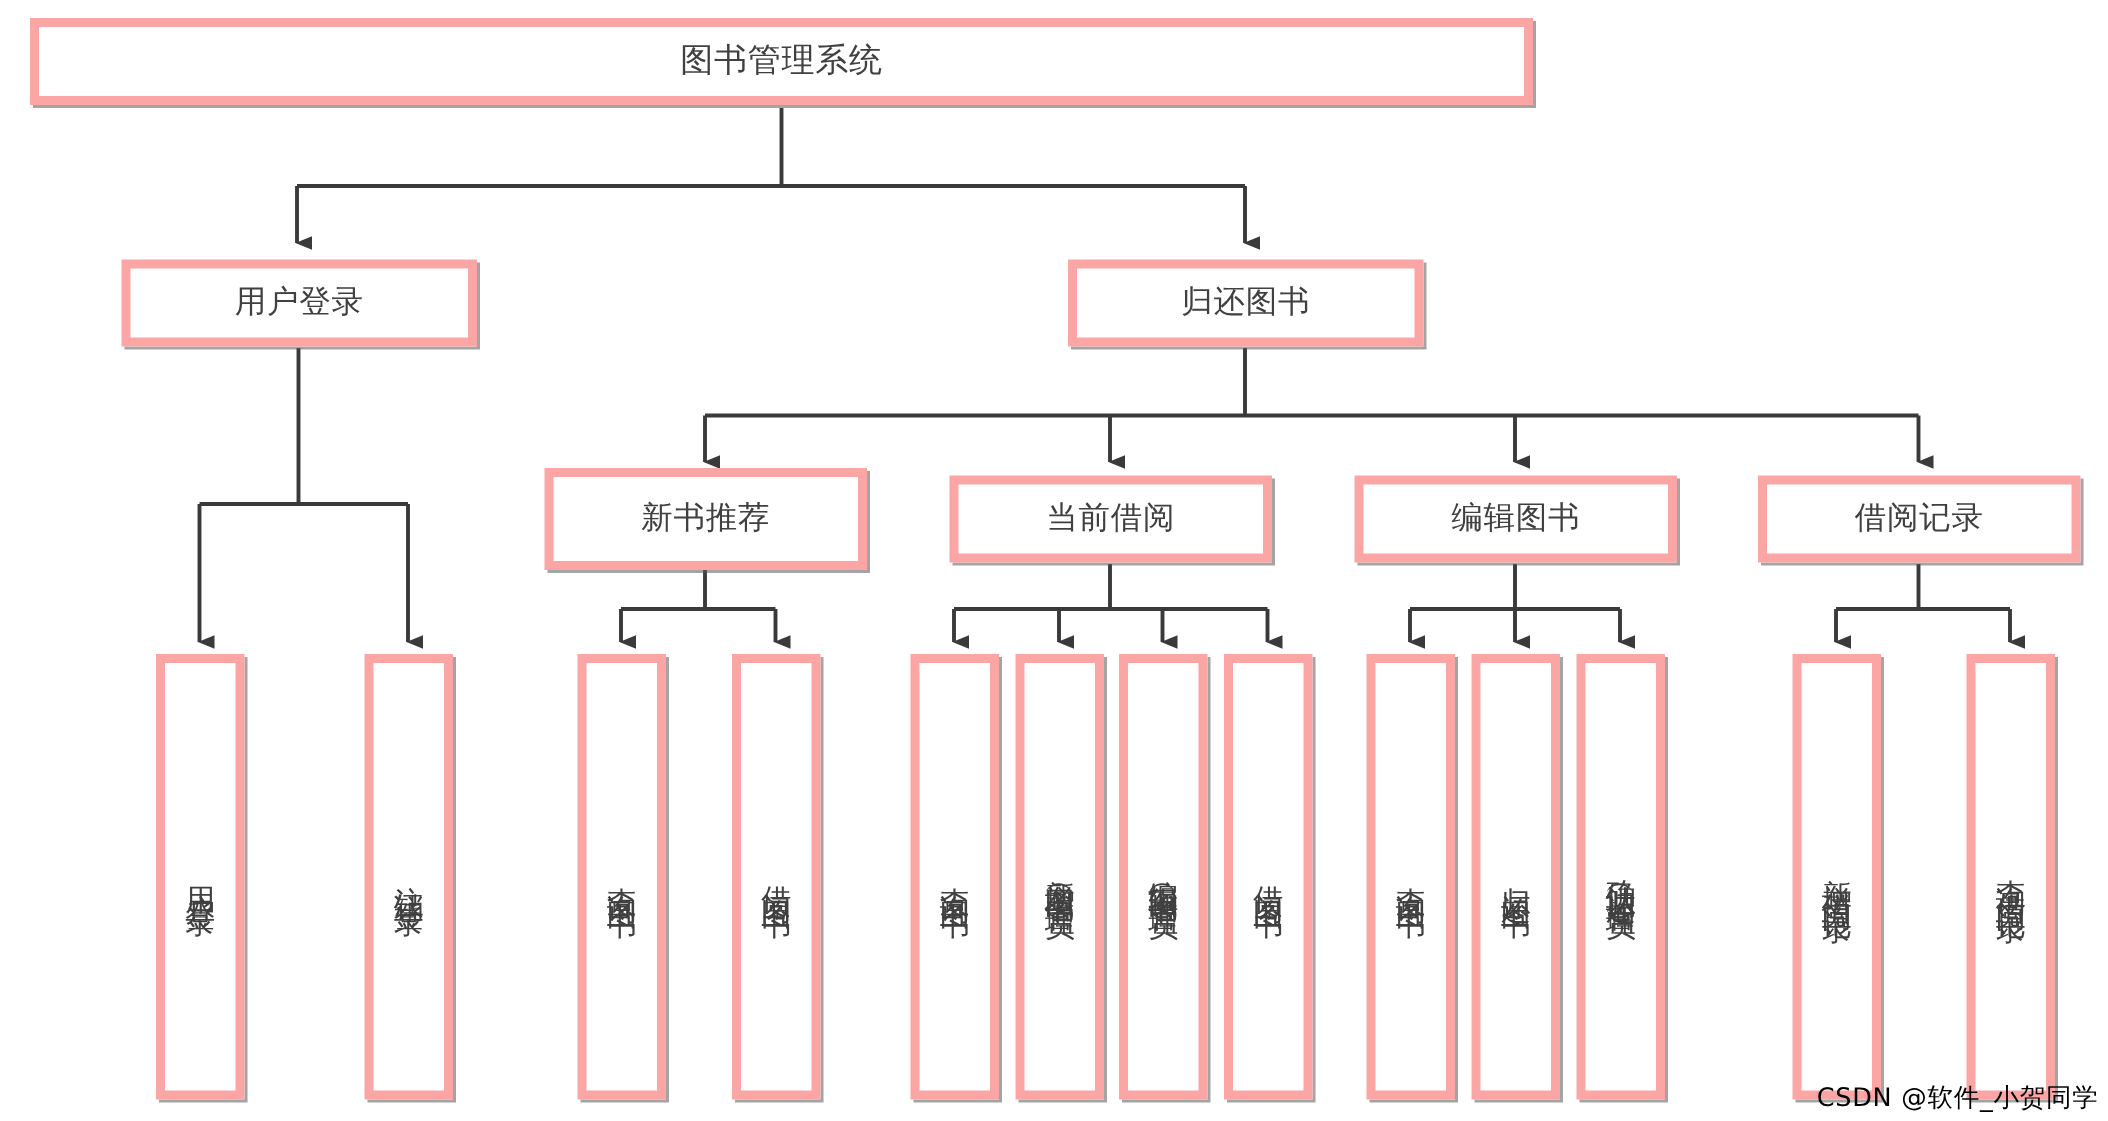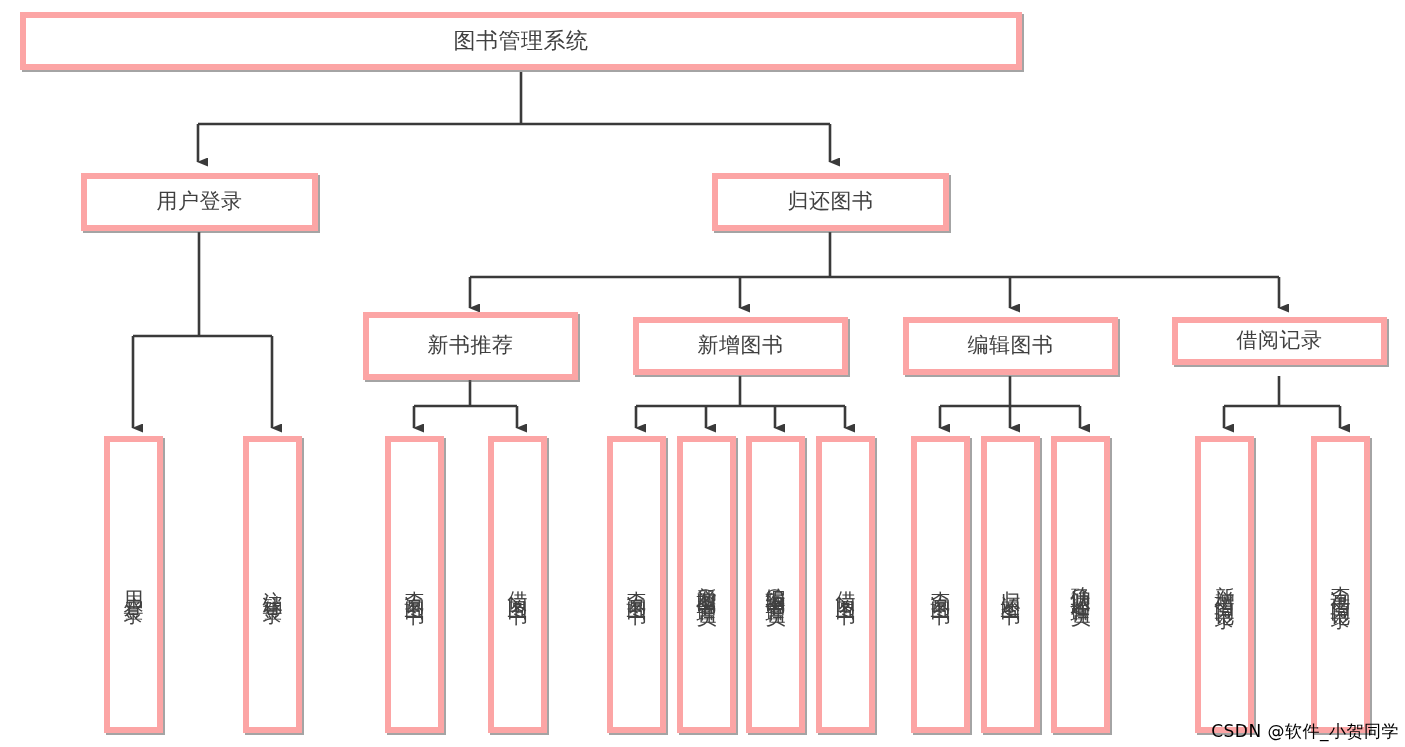--- a/index.html
+++ b/index.html
@@ -139,26 +139,26 @@
     <span class="node-label">用户登录</span>
   </div>
   <div class="node horiz" style="left:712px; top:173px; width:237px; height:58px;">
     <span class="node-label">归还图书</span>
   </div>
 
   <div class="node horiz" style="left:363px; top:312px; width:215px; height:68px;">
     <span class="node-label">新书推荐</span>
   </div>
   <div class="node horiz" style="left:633px; top:317px; width:215px; height:58px;">
-    <span class="node-label">新增图书</span>
+    <span class="node-label">当前借阅</span>
   </div>
   <div class="node horiz" style="left:903px; top:317px; width:215px; height:58px;">
     <span class="node-label">编辑图书</span>
   </div>
-  <div class="node horiz" style="left:1172px; top:317px; width:215px; height:48px;">
+  <div class="node horiz" style="left:1172px; top:317px; width:215px; height:58px;">
     <span class="node-label">借阅记录</span>
   </div>
 
   <div class="node vert" style="left:104px; top:436px; width:59px; height:297px;">
     <span class="node-label">用户登录</span>
   </div>
   <div class="node vert" style="left:243px; top:436px; width:59px; height:297px;">
     <span class="node-label">注销登录</span>
   </div>
 

